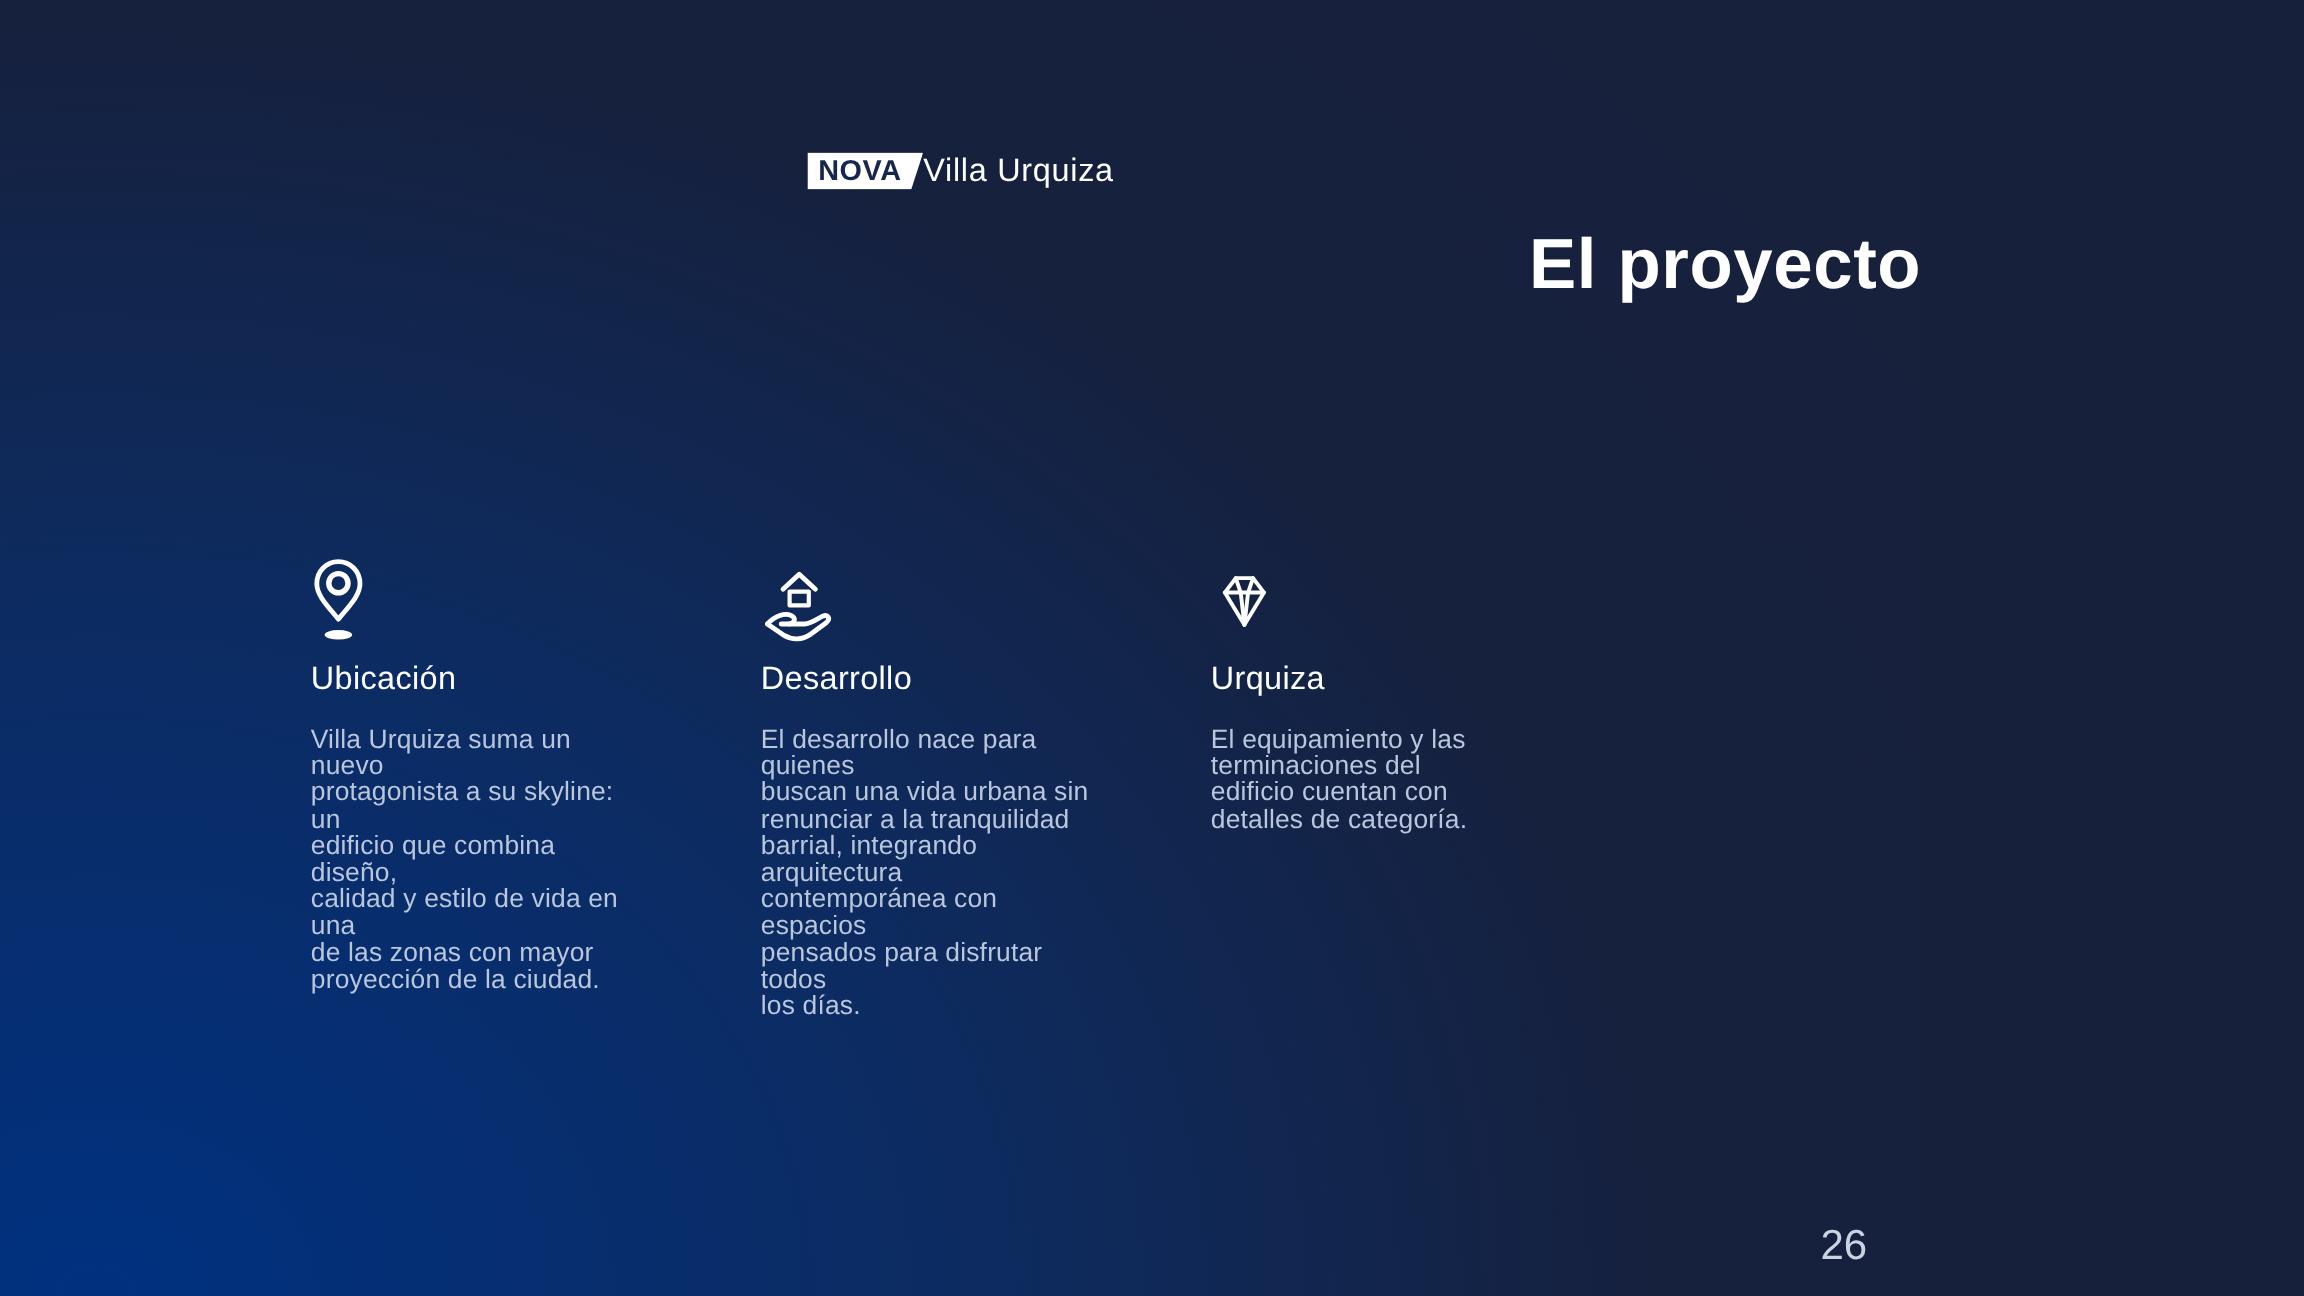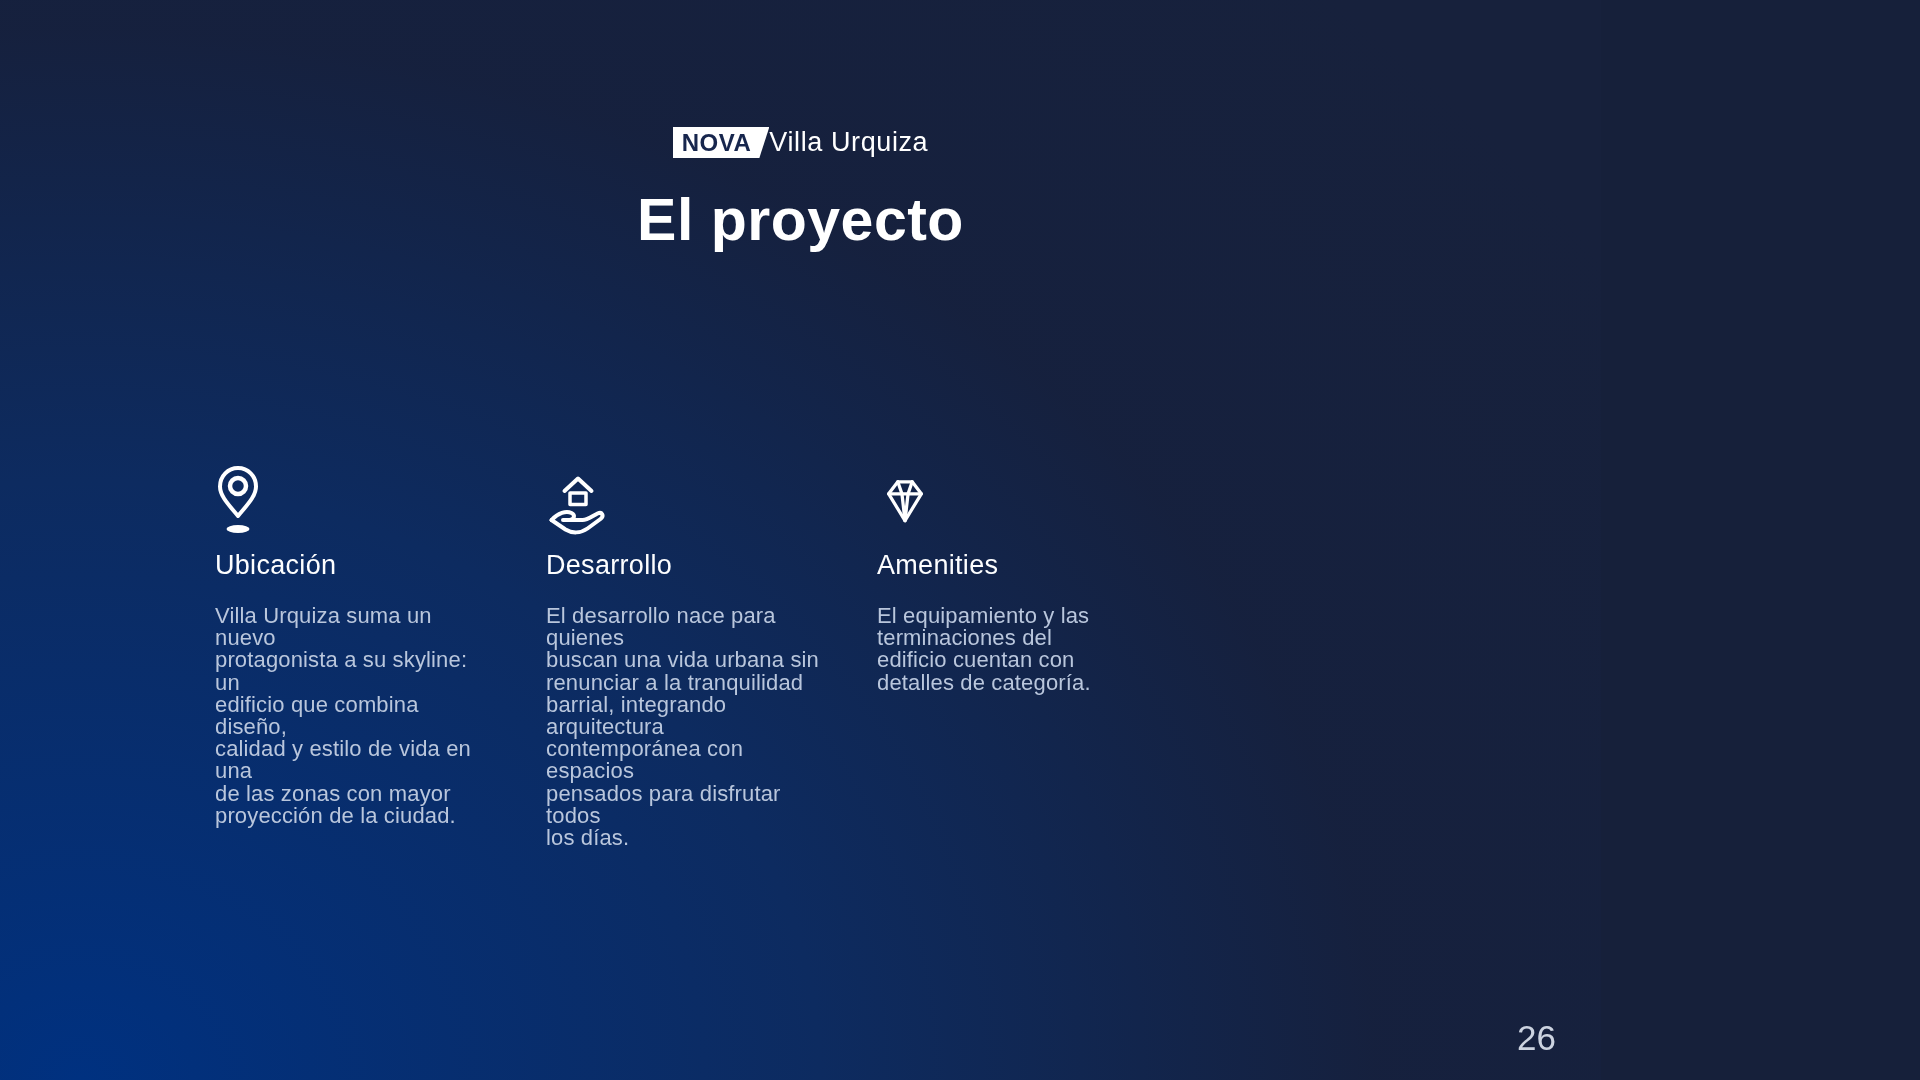--- a/index.html
+++ b/index.html
@@ -45,36 +45,36 @@
     font-weight: 400;
     letter-spacing: 0.6px;
     margin-left: 0;
   }
 
   
   .slide-title {
     position: absolute;
     top: 186px; left: 0;
     width: 100%;
-    text-align: center;
+    text-align: right;
     font-size: 59px;
     font-weight: 700;
     letter-spacing: 0.5px;
     color: #ffffff;
   }
 
   
   .columns {
     position: absolute;
     left: 215px;
     top: 463px;
     display: flex;
     gap: 51px;
   }
-  .column { width: 280px; }
+  .column { width: 280px; margin-left: 44px; }
   .icon-box {
     height: 72px;
     display: flex;
     align-items: flex-end;
   }
   .icon-box svg { display: block; }
   .icon-stroke {
     fill: none;
     stroke: #ffffff;
     stroke-linecap: round;
@@ -160,21 +160,21 @@
 
     <div class="column">
       <div class="icon-box">
         <svg viewBox="0 0 56 50" width="56" height="48" style="margin-bottom:10px">
           <path class="icon-stroke" stroke-width="3.4" d="M11 17.5 L20.5 5 L35.5 5 L45 17.5 L28 45.5 Z"></path>
           <path class="icon-stroke" stroke-width="3.4" d="M11 17.5 H45"></path>
           <path class="icon-stroke" stroke-width="3.4" d="M20.5 5 L24.8 17.5 L28 45.5"></path>
           <path class="icon-stroke" stroke-width="3.4" d="M35.5 5 L31.2 17.5 L28 45.5"></path>
         </svg>
       </div>
-      <h3>Amenities</h3>
+      <h3>Urquiza</h3>
       <p>El equipamiento y las
 terminaciones del
 edificio cuentan con
 detalles de categoría.</p>
     </div>
 
   </div>
 
   <div class="page-number">26</div>
 

